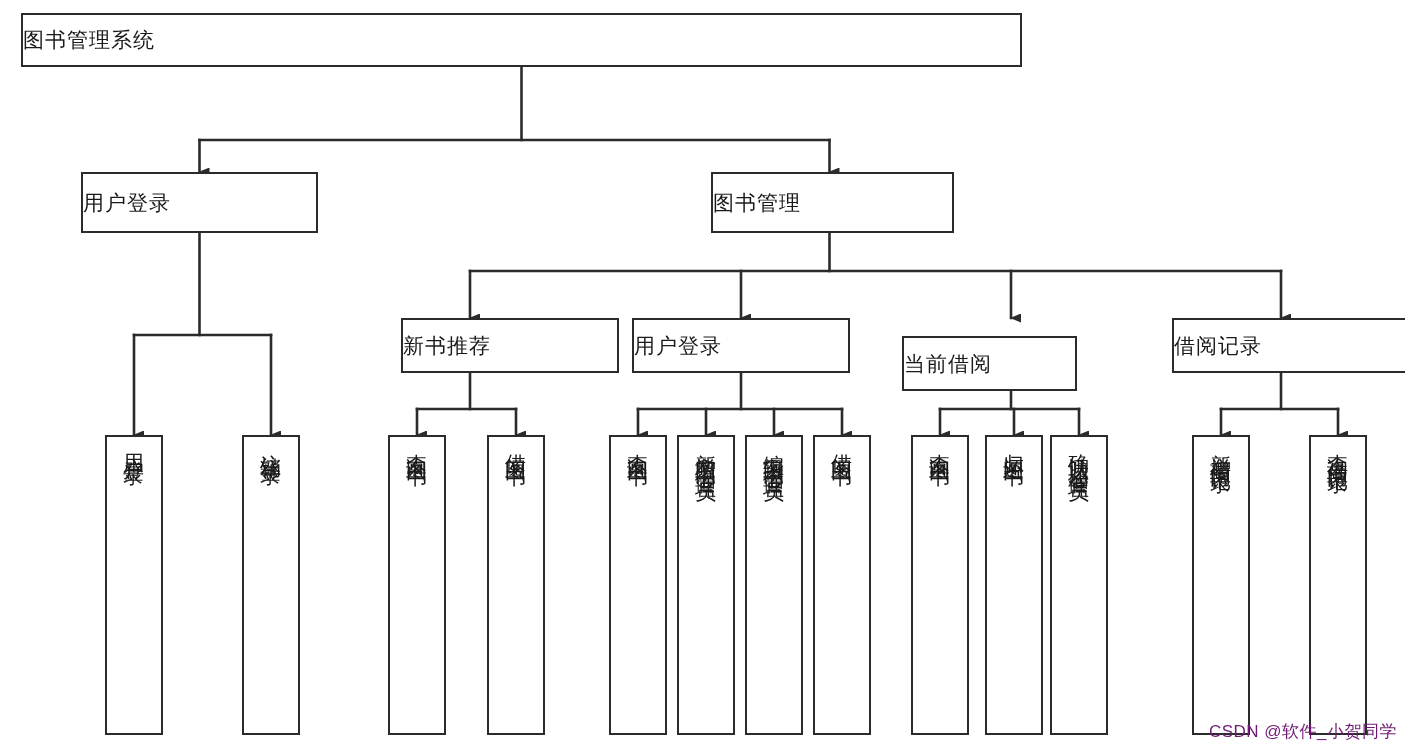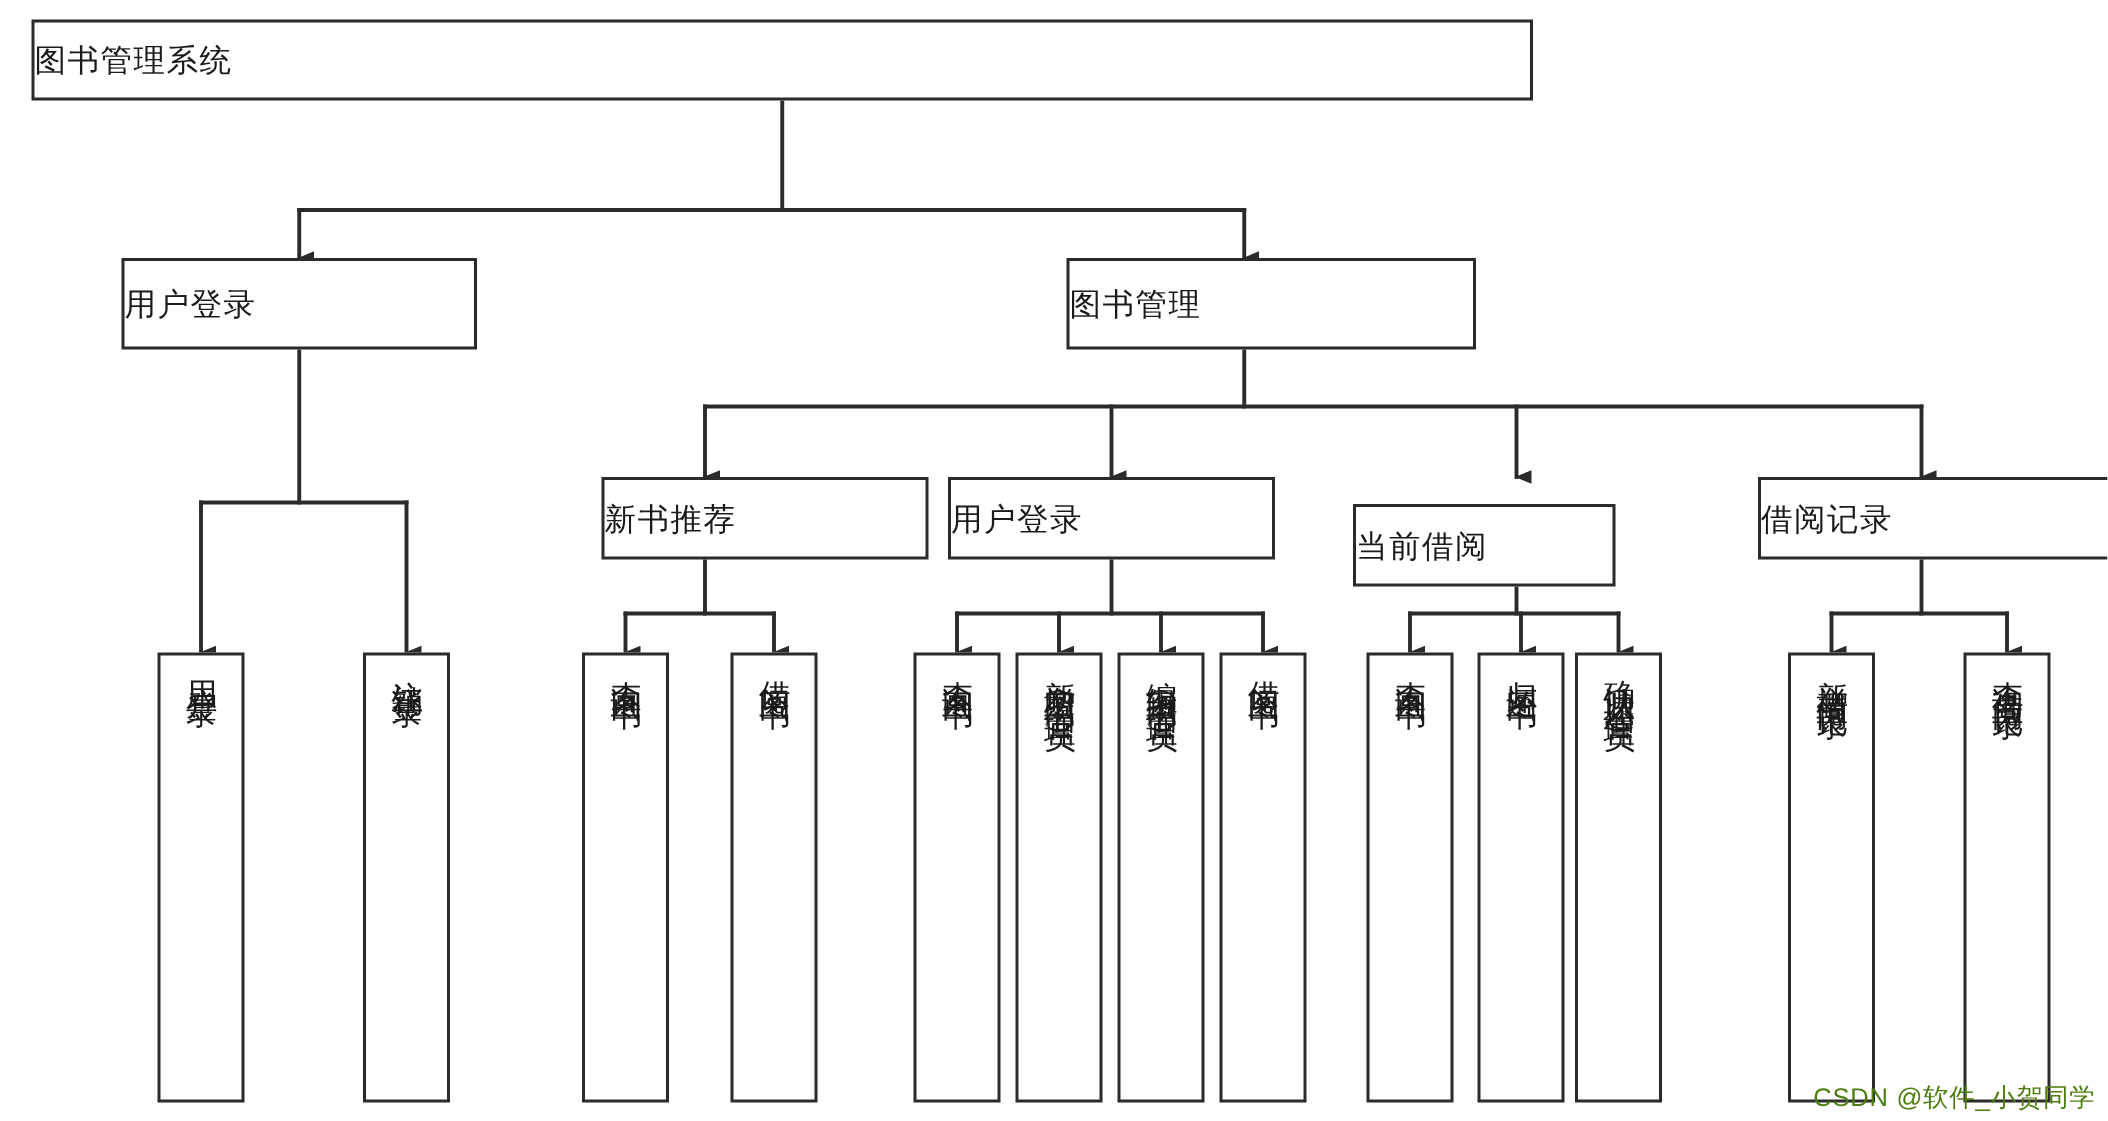--- a/index.html
+++ b/index.html
@@ -48,21 +48,21 @@
   }
   .node .label {
     display: block;
     white-space: pre;
   }
   #watermark {
     position: absolute;
     right: 8px;
     bottom: 4px;
     font-size: 17px;
-    color: #4d7c0f;
+    color: #701a75;
     letter-spacing: 0.5px;
     white-space: nowrap;
   }
 </style>
 </head>
 <body>
 
 <div id="canvas">
 
   <svg id="wires" viewBox="0 0 1405 747">
@@ -108,21 +108,21 @@
       </g>
   </svg>
 
   <div id="nodes">
       <div class="node h" style="left: 21px; top: 13px; width: 1001px; height: 54px;">
         <span class="label">图书管理系统</span>
       </div>
       <div class="node h" style="left: 81px; top: 172px; width: 237px; height: 61px;">
         <span class="label">用户登录</span>
       </div>
-      <div class="node h" style="left: 711px; top: 172px; width: 273px; height: 61px;">
+      <div class="node h" style="left: 711px; top: 172px; width: 243px; height: 61px;">
         <span class="label">图书管理</span>
       </div>
       <div class="node h" style="left: 361px; top: 318px; width: 218px; height: 55px; margin-left: 40px;">
         <span class="label">新书推荐</span>
       </div>
       <div class="node h" style="left: 632px; top: 318px; width: 218px; height: 55px;">
         <span class="label">用户登录</span>
       </div>
       <div class="node h" style="left: 902px; top: 336px; width: 175px; height: 55px;">
         <span class="label">当前借阅</span>

